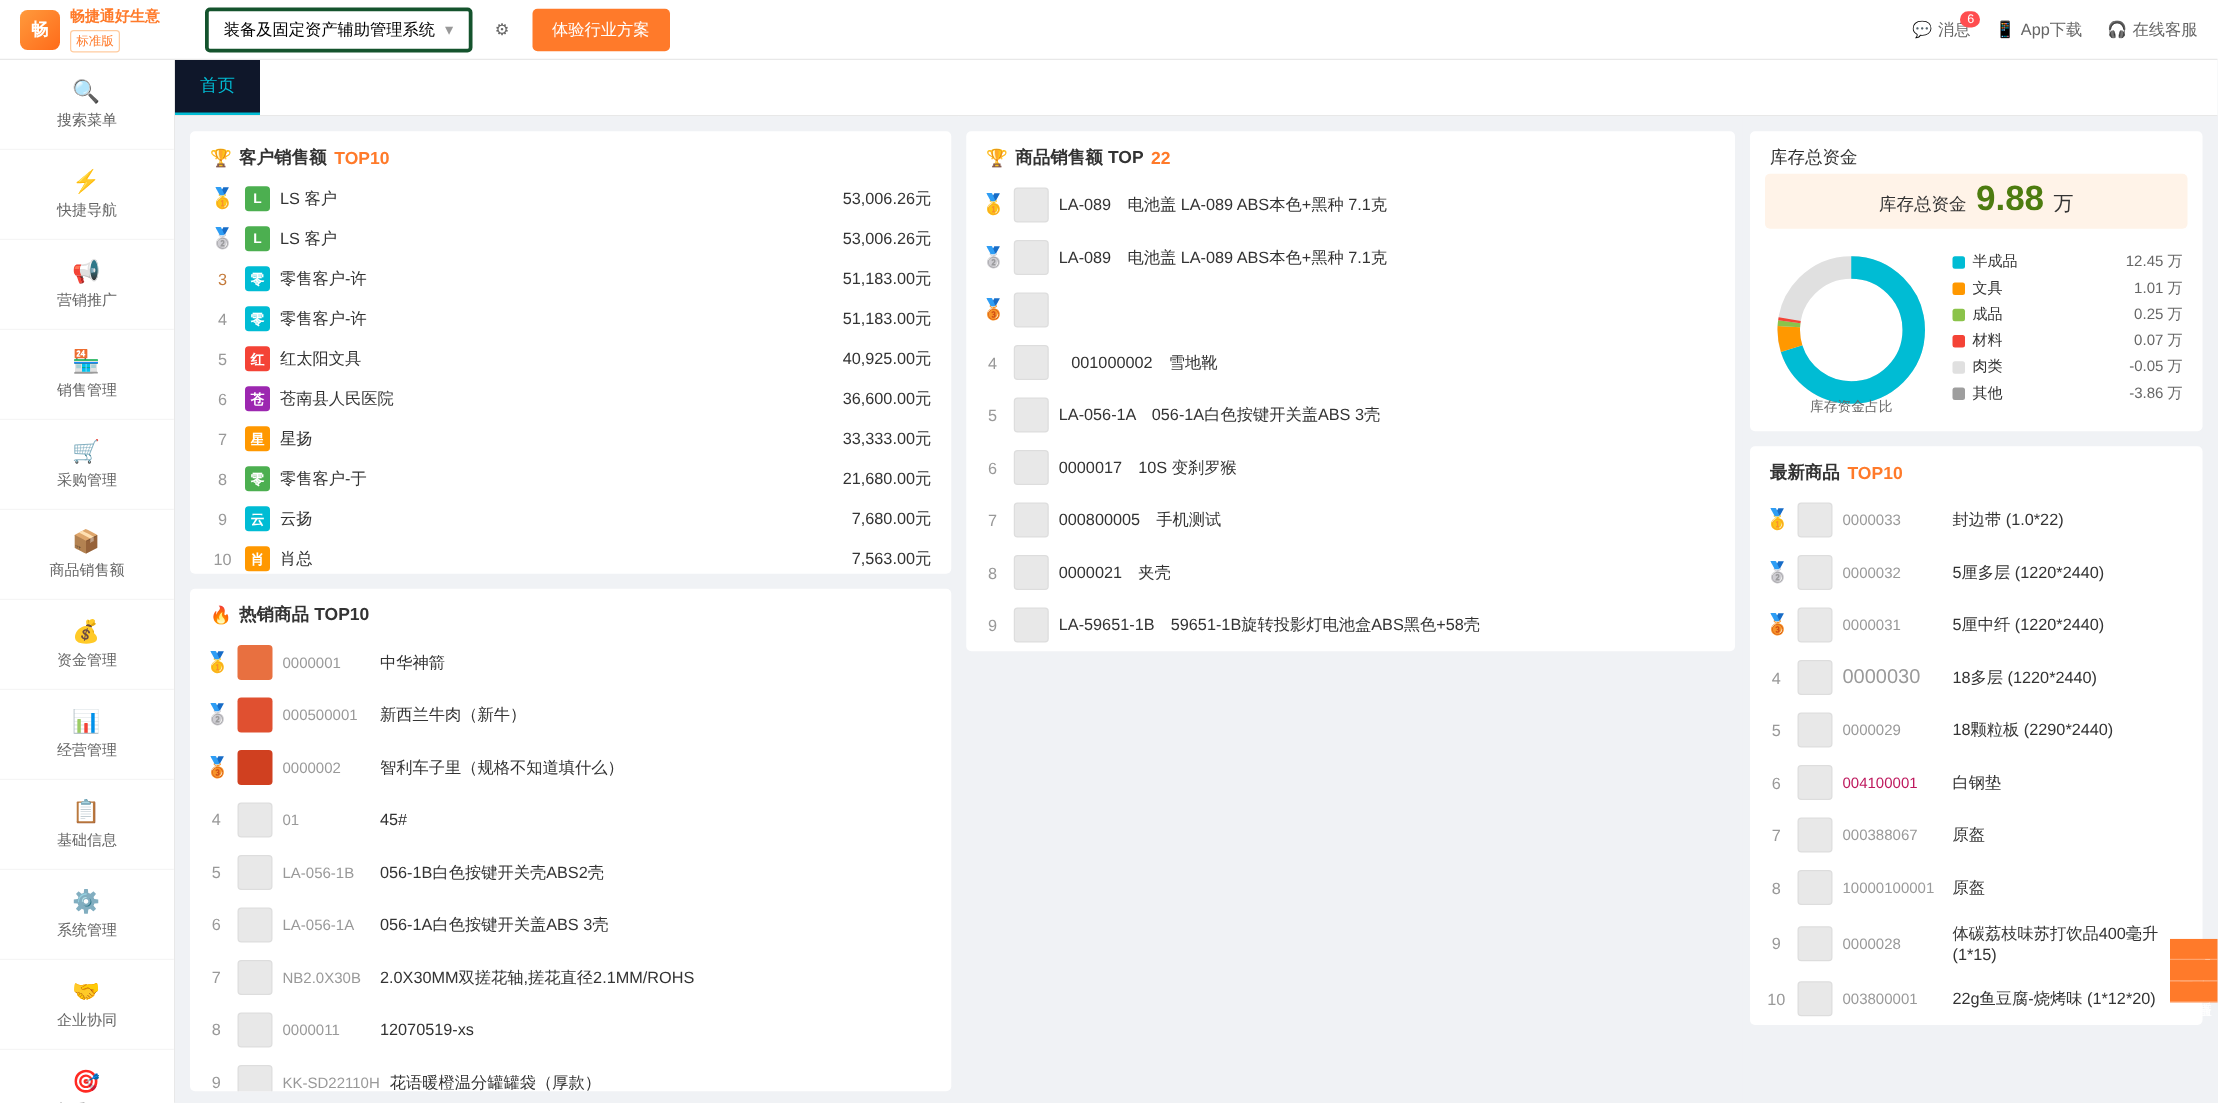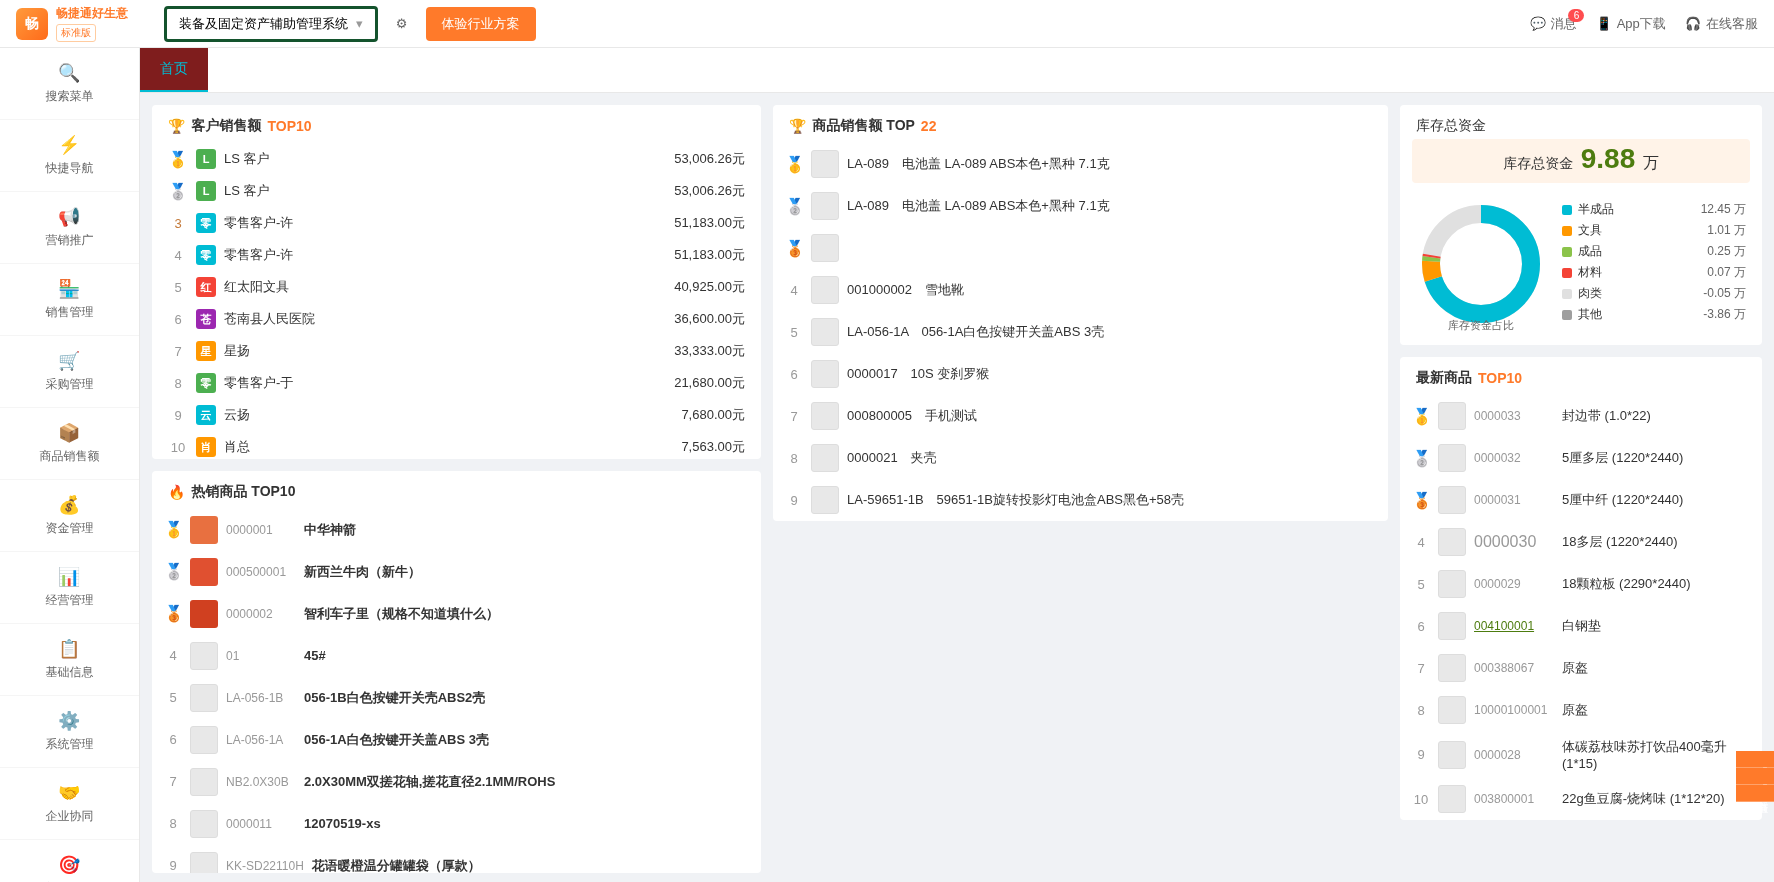--- a/index.html
+++ b/index.html
@@ -25,21 +25,21 @@
     .sidebar-icon { font-size: 18px; }
     .sidebar-label { font-size: 12px; }
 
     
     .main { flex: 1; overflow: auto; }
 
     
     .page-header { background: #fff; border-bottom: 1px solid #e8e8e8; }
     .page-tabs { display: flex; }
     .page-tab { padding: 12px 20px; cursor: pointer; color: #666; border-bottom: 2px solid transparent; font-size: 14px; }
-    .page-tab.active { color: #00bcd4; border-bottom-color: #00bcd4; background: #7f1d1d; }
+    .page-tab.active { color: #00bcd4; border-bottom-color: #00bcd4; background: #0f172a; }
 
     
     .card { background: #fff; border-radius: 4px; overflow: hidden; }
     .rank-list { padding: 0 8px 8px; }
     .rank-item { display: flex; align-items: center; padding: 6px 8px; gap: 8px; }
     .rank-medal { width: 20px; height: 20px; border-radius: 3px; display: flex; align-items: center; justify-content: center; color: white; font-size: 11px; font-weight: bold; flex-shrink: 0; }
     .rank-name { flex: 1; color: #333; font-size: 13px; }
     .rank-amount { color: #333; font-size: 13px; font-weight: 500; }
     .product-img-placeholder { width: 28px; height: 28px; border-radius: 3px; background: #e8e8e8; flex-shrink: 0; border: 1px solid #ddd; }
 
@@ -49,21 +49,21 @@
     .donut-label { position: absolute; bottom: -4px; left: 50%; transform: translateX(-50%); font-size: 11px; color: #666; white-space: nowrap; }
     .legend { flex: 1; }
     .legend-item { display: flex; align-items: center; gap: 6px; margin-bottom: 4px; font-size: 12px; color: #333; }
     .legend-dot { width: 10px; height: 10px; border-radius: 2px; flex-shrink: 0; }
     .legend-value { margin-left: auto; color: #666; }
 
     
     .product-rank-item { display: flex; align-items: center; padding: 7px 12px; gap: 8px; }
     .product-rank-num { width: 18px; text-align: center; font-size: 13px; color: #999; flex-shrink: 0; }
     .product-code { color: #999; font-size: 12px; min-width: 70px; }
-    .product-name { color: #333; font-size: 13px; flex: 1; font-weight: bold; }
+    .product-name { color: #333; font-size: 13px; flex: 1; }
 
     
     ::-webkit-scrollbar { width: 4px; }
     ::-webkit-scrollbar-track { background: #f1f1f1; }
     ::-webkit-scrollbar-thumb { background: #ccc; border-radius: 2px; }
 
     
     .float-panel { position: fixed; right: 0; bottom: 80px; display: flex; flex-direction: column; z-index: 200; }
     .float-btn { background: #ff7a2a; color: white; writing-mode: vertical-rl; text-orientation: mixed; padding: 8px 4px; font-size: 11px; cursor: pointer; border-bottom: 1px solid rgba(255,255,255,0.3); text-align: center; }
 
@@ -348,21 +348,21 @@
 
             <div class="product-rank-item">
               <span class="product-rank-num" style="font-size:16px;">🥉</span>
               <div class="product-img-placeholder"></div>
               <span style="color:#333;font-size:13px;flex:1;"></span>
             </div>
 
             <div class="product-rank-item">
               <span class="product-rank-num">4</span>
               <div class="product-img-placeholder"></div>
-              <span style="color:#333;font-size:13px;flex:1;">001000002　雪地靴</span>
+              <span style="color:#333;font-size:13px;flex:1;margin-left:10px;">001000002　雪地靴</span>
             </div>
 
             <div class="product-rank-item">
               <span class="product-rank-num">5</span>
               <div class="product-img-placeholder"></div>
               <span style="color:#333;font-size:13px;flex:1;">LA-056-1A　056-1A白色按键开关盖ABS 3壳</span>
             </div>
 
             <div class="product-rank-item">
               <span class="product-rank-num">6</span>
@@ -492,21 +492,21 @@
             <div class="product-rank-item">
               <span class="product-rank-num">5</span>
               <div class="product-img-placeholder"></div>
               <span style="color:#999;font-size:12px;min-width:80px;">0000029</span>
               <span style="color:#333;font-size:13px;">18颗粒板 (2290*2440)</span>
             </div>
 
             <div class="product-rank-item">
               <span class="product-rank-num">6</span>
               <div class="product-img-placeholder"></div>
-              <span style="color:#4d7c0f;font-size:12px;min-width:80px;text-decoration:underline;">004100001</span>
+              <span style="color:#be185d;font-size:12px;min-width:80px;">004100001</span>
               <span style="color:#333;font-size:13px;">白钢垫</span>
             </div>
 
             <div class="product-rank-item">
               <span class="product-rank-num">7</span>
               <div class="product-img-placeholder"></div>
               <span style="color:#999;font-size:12px;min-width:80px;">000388067</span>
               <span style="color:#333;font-size:13px;">原盔</span>
             </div>
 

